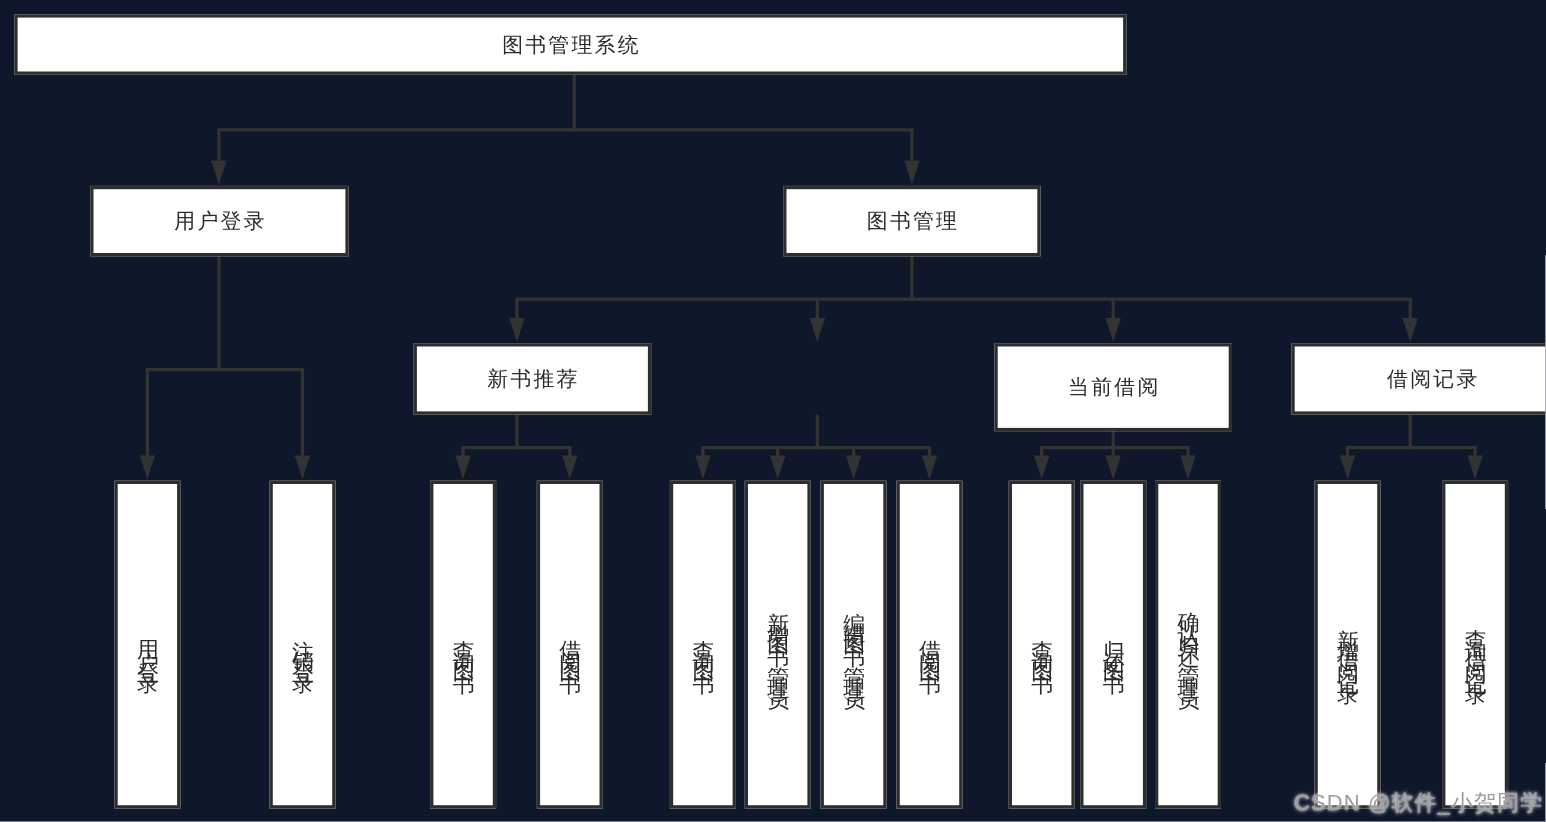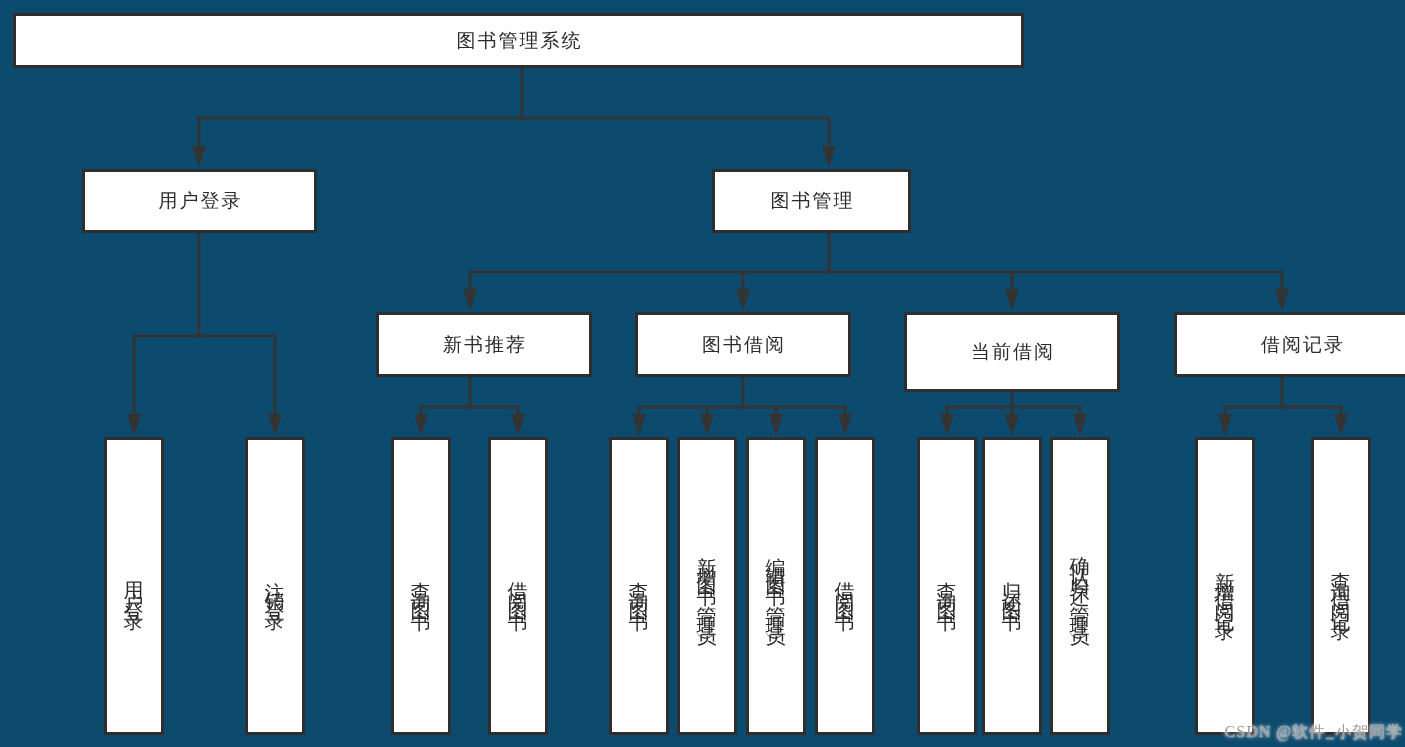--- a/index.html
+++ b/index.html
@@ -1,20 +1,20 @@
 <!DOCTYPE html>
 <html><head>
 <meta charset="utf-8">
 <title>图书管理系统</title>
 <style>
   html,body{margin:0;padding:0;background:#ffffff;}
   .stage{
     position:relative;
     width:1405px;height:747px;
-    background:#0c4a6e;
+    background:#0f172a;
     overflow:hidden;
     font-family:"Liberation Sans","DejaVu Sans",sans-serif;
   }
   .connectors{position:absolute;left:0;top:0;width:1405px;height:747px;}
   .node{
     position:absolute;
     box-sizing:border-box;
     background:#ffffff;
     border:3px solid #2e2e2e;
     color:#2b2b2b;
@@ -34,24 +34,23 @@
     letter-spacing:10px;
     text-indent:0;
     white-space:normal;
     line-height:1;
   }
   .watermark{
     position:absolute;
     right:2px;
     bottom:4px;
     color:#9b9b9b;
-    font-size:16px;
+    font-size:20px;
     letter-spacing:1px;
     text-shadow:0 0 2px #ffffff,0 0 4px #ffffff;
-    font-family:Liberation Serif, serif;
   }
 </style>
 </head>
 <body>
 
 <div class="stage">
 
   <svg class="connectors" viewBox="0 0 1405 747" xmlns="http://www.w3.org/2000/svg" stroke="#333333" stroke-width="3" fill="#333333">
 
     <g fill="none">
@@ -124,24 +123,23 @@
       <line x1="1225" y1="407" x2="1225" y2="416"></line>
       <line x1="1341" y1="407" x2="1341" y2="416"></line>
       <polygon fill="#333333" stroke="none" points="1218,414 1232,414 1225,436"></polygon>
       <polygon fill="#333333" stroke="none" points="1334,414 1348,414 1341,436"></polygon>
     </g>
   </svg>
 
   <div class="node lvl1" style="left:13px;top:13px;width:1011px;height:55px">图书管理系统</div>
 
   <div class="node" style="left:82px;top:169px;width:235px;height:64px">用户登录</div>
-  <div class="node" style="left:712px;top:169px;width:199px;height:64px">图书管理</div>
+  <div class="node" style="left:712px;top:169px;width:234px;height:64px">图书管理</div>
 
   <div class="node" style="left:376px;top:312px;width:216px;height:65px">新书推荐</div>
-  <div class="node" style="left:635px;top:312px;width:216px;height:65px">图书借阅</div>
   <div class="node" style="left:904px;top:312px;width:216px;height:80px">当前借阅</div>
   <div class="node" style="left:1174px;top:312px;width:256px;height:65px">借阅记录</div>
 
   <div class="node v" style="left:104px;top:437px;width:60px;height:298px">用户登录</div>
   <div class="node v" style="left:245px;top:437px;width:60px;height:298px">注销登录</div>
 
   <div class="node v" style="left:391px;top:437px;width:60px;height:298px">查询图书</div>
   <div class="node v" style="left:488px;top:437px;width:60px;height:298px">借阅图书</div>
 
   <div class="node v" style="left:609px;top:437px;width:60px;height:298px">查询图书</div>

